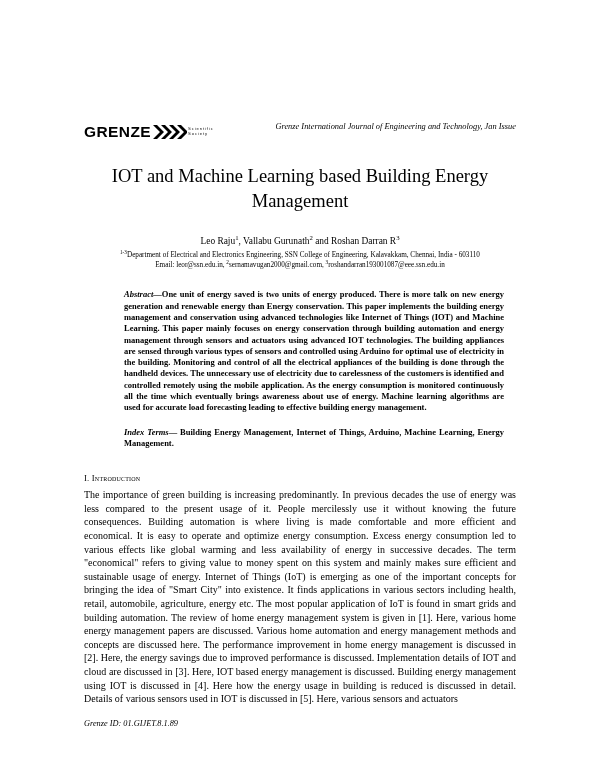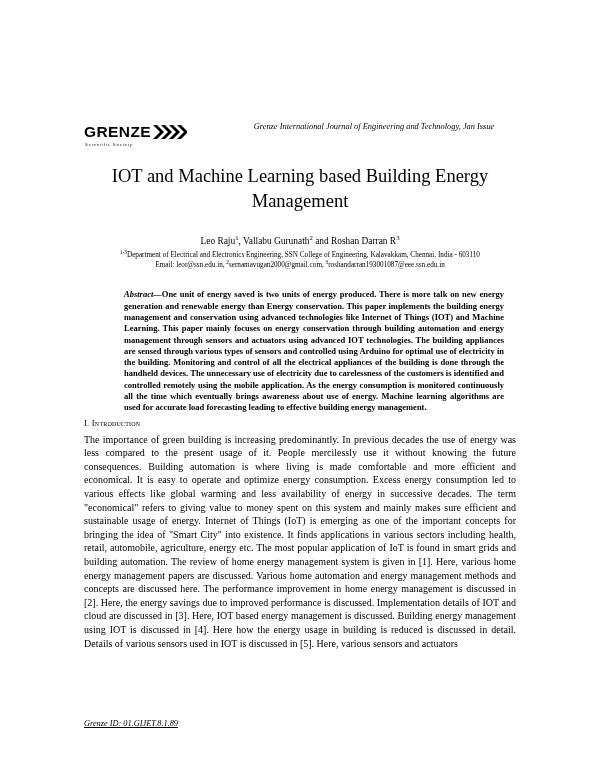--- a/index.html
+++ b/index.html
@@ -33,21 +33,21 @@
   
   .header-row {
     display: flex;
     align-items: flex-start;
     justify-content: flex-start;
     height: 44px;
   }
   .logo-block {
     width: 122px;
     display: flex;
-    flex-direction: column;
+    flex-direction: row;
     align-items: flex-start;
     padding-top: 4px;
   }
   .logo-main {
     display: flex;
     align-items: center;
   }
   .logo-text {
     font-family: "Liberation Sans", sans-serif;
     font-weight: bold;
@@ -65,21 +65,21 @@
   .logo-sub {
     font-family: "Liberation Sans", sans-serif;
     font-size: 4.2px;
     letter-spacing: 0.9px;
     color: #111;
     margin-top: 2px;
     margin-left: 1px;
   }
   .journal-line {
     flex: 1;
-    text-align: center;
+    text-align: right;
     padding-left: 26px;
     padding-top: 2px;
     font-style: italic;
     font-size: 8.4px;
     color: #000;
     white-space: nowrap;
   }
 
   
   .title {
@@ -131,21 +131,21 @@
     text-align: justify;
     font-weight: bold;
   }
   .indexterms .lead {
     font-style: italic;
     font-weight: bold;
   }
 
   
   .section-head {
-    margin-top: 4px;
+    margin-top: 24px;
     font-size: 8.6px;
     letter-spacing: 0.2px;
   }
   .smallcaps {
     font-variant: small-caps;
   }
   .body-text {
     margin-top: 5px;
     font-size: 10px;
     line-height: 1.36;
@@ -154,21 +154,20 @@
 
   
   .footer {
     position: absolute;
     left: 84px;
     bottom: 46px;
     width: 432px;
     font-style: italic;
     font-size: 8.3px;
     line-height: 1.45;
-    text-decoration: underline;
   }
 </style>
 </head>
 <body>
 
 <div class="page">
   <div class="content">
 
     <div class="header-row">
       <div class="logo-block">
@@ -195,20 +194,23 @@
     </div>
     <div class="affil">
       <div><sup>1-3</sup>Department of Electrical and Electronics Engineering, SSN College of Engineering, Kalavakkam, Chennai, India - 603110</div>
       <div>Email: leor@ssn.edu.in, <sup>2</sup>sernamavugan2000@gmail.com, <sup>3</sup>roshandarran193001087@eee.ssn.edu.in</div>
     </div>
 
     <div class="abstract">
       <span class="lead">Abstract—</span><span>One unit of energy saved is two units of energy produced. There is more talk on new energy generation and renewable energy than Energy conservation. This paper implements the building energy management and conservation using advanced technologies like Internet of Things (IOT) and Machine Learning. This paper mainly focuses on energy conservation through building automation and energy management through sensors and actuators using advanced IOT technologies. The building appliances are sensed through various types of sensors and controlled using Arduino for optimal use of electricity in the building. Monitoring and control of all the electrical appliances of the building is done through the handheld devices. The unnecessary use of electricity due to carelessness of the customers is identified and controlled remotely using the mobile application. As the energy consumption is monitored continuously all the time which eventually brings awareness about use of energy. Machine learning algorithms are used for accurate load forecasting leading to effective building energy management.</span>
     </div>
 
+    <div class="indexterms">
+      <span class="lead">Index Terms—</span><span> Building Energy Management, Internet of Things, Arduino, Machine Learning, Energy Management.</span>
+    </div>
 
     <div class="section-head">
       <span>I.</span>
       <span class="smallcaps">Introduction</span>
     </div>
     <div class="body-text">The importance of green building is increasing predominantly. In previous decades the use of energy was less compared to the present usage of it. People mercilessly use it without knowing the future consequences. Building automation is where living is made comfortable and more efficient and economical. It is easy to operate and optimize energy consumption. Excess energy consumption led to various effects like global warming and less availability of energy in successive decades. The term "economical" refers to giving value to money spent on this system and mainly makes sure efficient and sustainable usage of energy. Internet of Things (IoT) is emerging as one of the important concepts for bringing the idea of "Smart City" into existence. It finds applications in various sectors including health, retail, automobile, agriculture, energy etc. The most popular application of IoT is found in smart grids and building automation. The review of home energy management system is given in [1]. Here, various home energy management papers are discussed. Various home automation and energy management methods and concepts are discussed here. The performance improvement in home energy management is discussed in [2]. Here, the energy savings due to improved performance is discussed. Implementation details of IOT and cloud are discussed in [3]. Here, IOT based energy management is discussed. Building energy management using IOT is discussed in [4]. Here how the energy usage in building is reduced is discussed in detail. Details of various sensors used in IOT is discussed in [5]. Here, various sensors and actuators</div>
 
   </div>
 
   <div class="footer">

